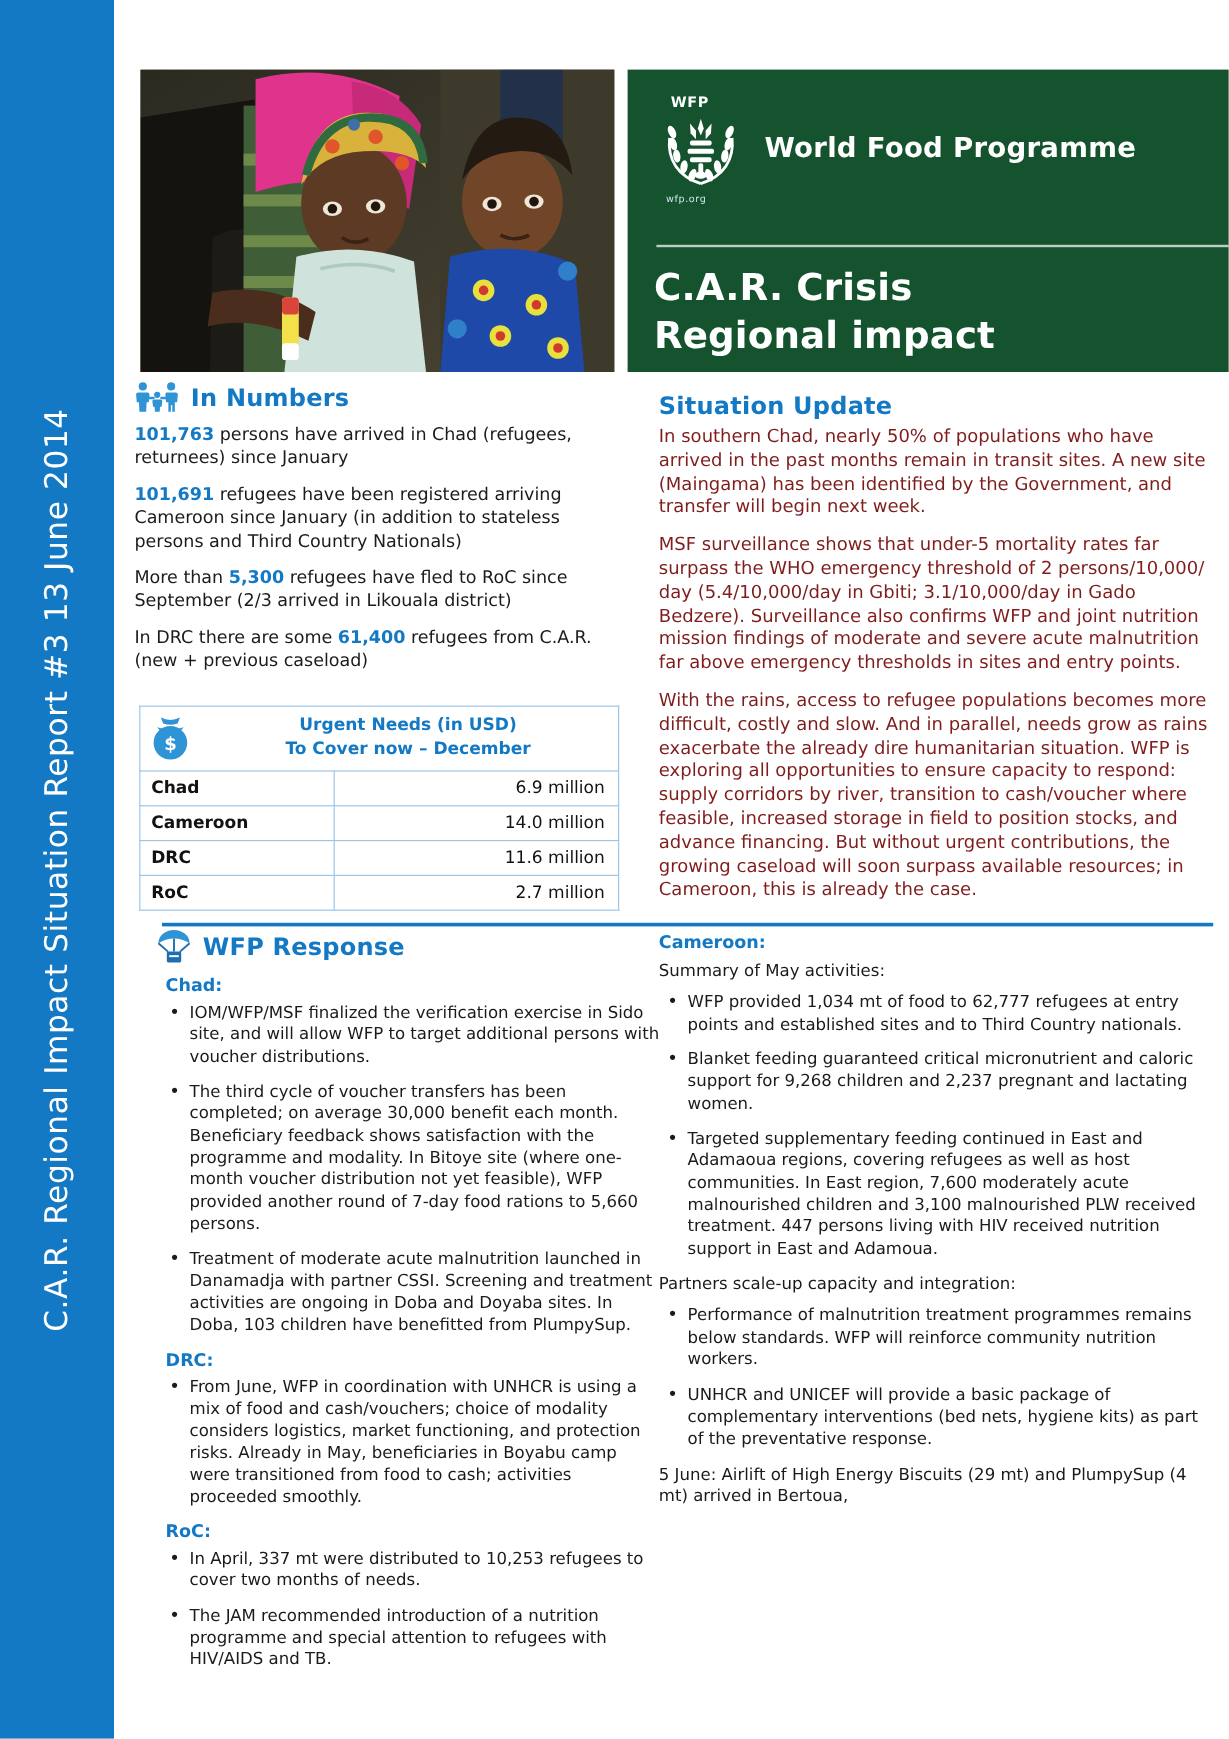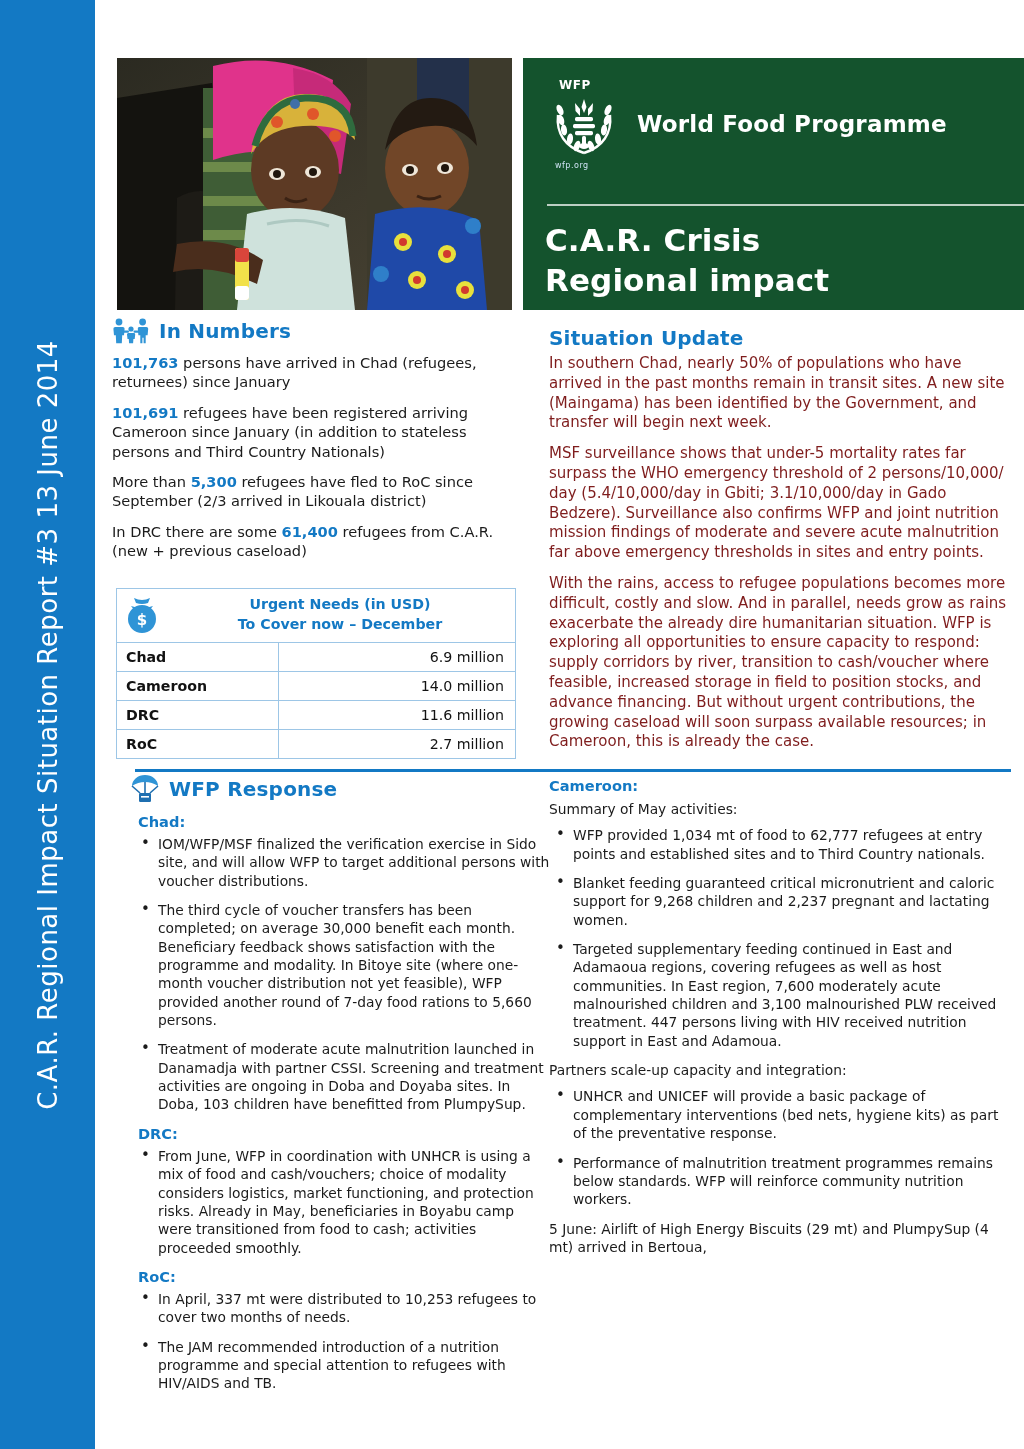--- a/index.html
+++ b/index.html
@@ -430,19 +430,19 @@
   <div id="cameroon">
     <div class="sub-head">Cameroon:</div>
     <p class="lead-line">Summary of May activities:</p>
     <ul class="bullets">
       <li>WFP provided 1,034 mt of food to 62,777 refugees at entry points and established sites and to Third Country nationals.</li>
       <li>Blanket feeding guaranteed critical micronutrient and caloric support for 9,268 children and 2,237 pregnant and lactating women.</li>
       <li>Targeted supplementary feeding continued in East and Adamaoua regions, covering refugees as well as host communities. In East region, 7,600 moderately acute malnourished children and 3,100 malnourished PLW received treatment. 447 persons living with HIV received nutrition support in East and Adamoua.</li>
     </ul>
     <p class="lead-line">Partners scale-up capacity and integration:</p>
     <ul class="bullets">
+      <li>Performance of malnutrition treatment programmes remains below standards. WFP will reinforce community nutrition workers.</li>
       <li>UNHCR and UNICEF will provide a basic package of complementary interventions (bed nets, hygiene kits) as part of the preventative response.</li>
-      <li>Performance of malnutrition treatment programmes remains below standards. WFP will reinforce community nutrition workers.</li>
     </ul>
     <p class="tail-p">5 June: Airlift of High Energy Biscuits (29 mt) and PlumpySup (4 mt) arrived in Bertoua,</p>
   </div>
 
 </div>
 
 </body></html>

